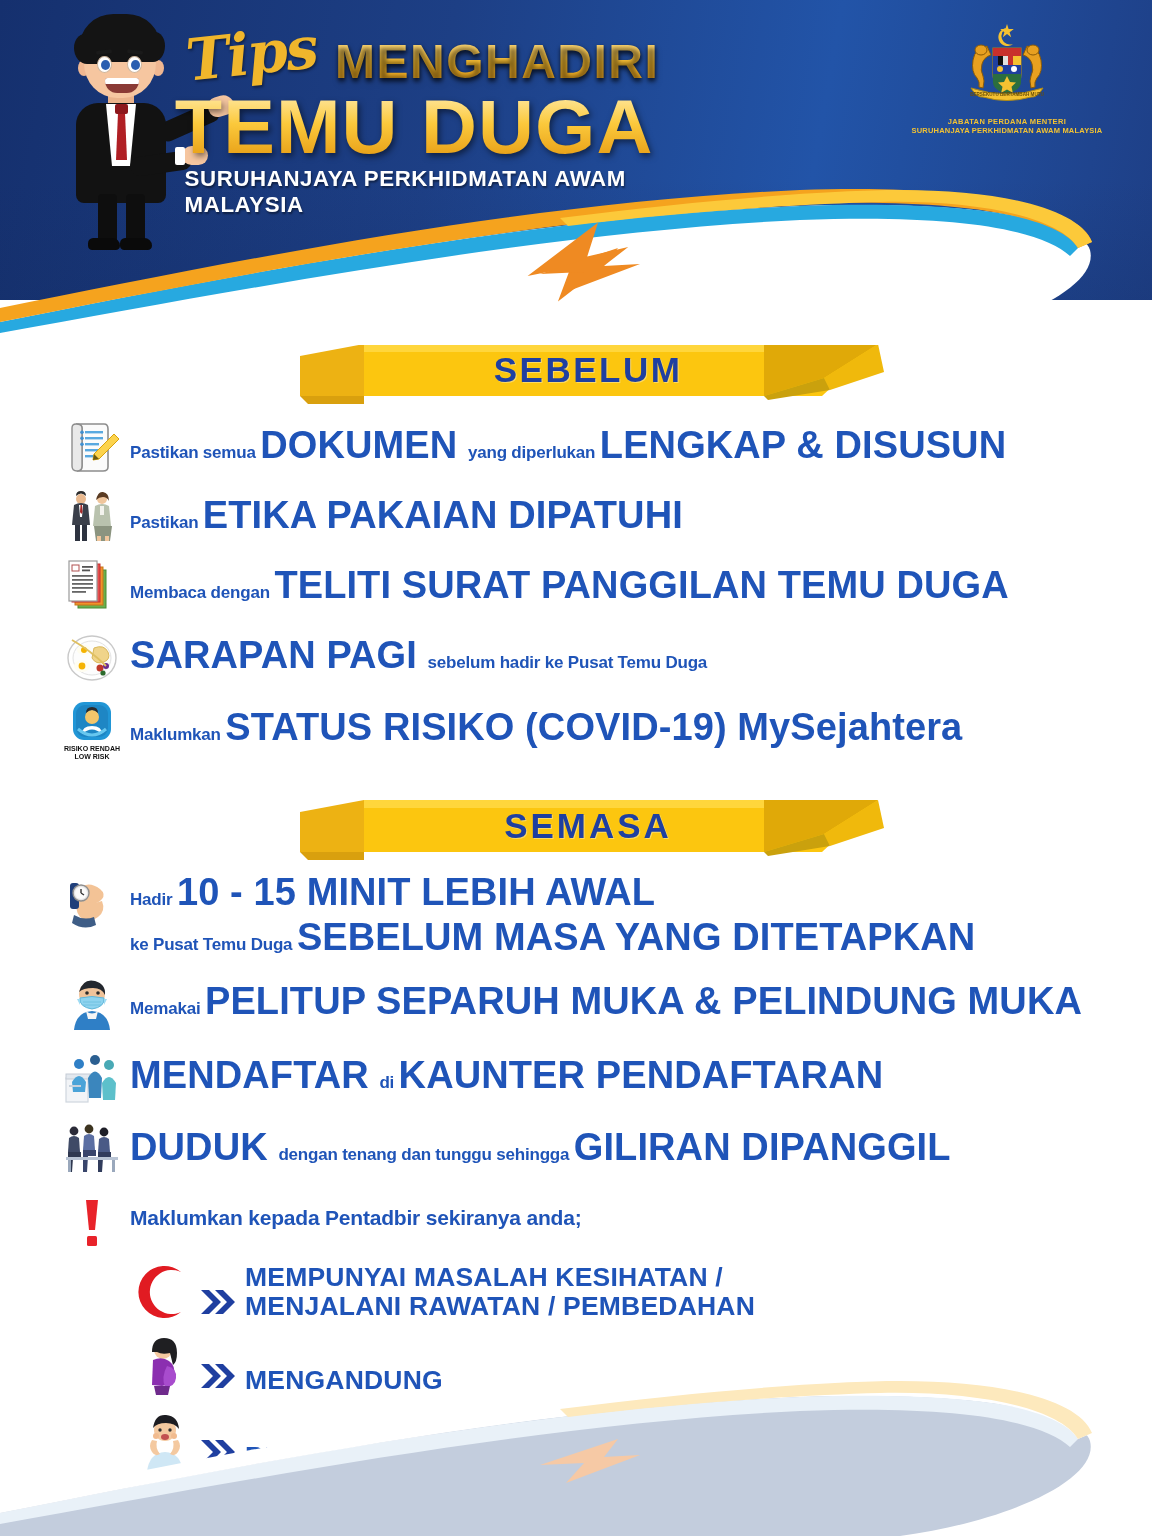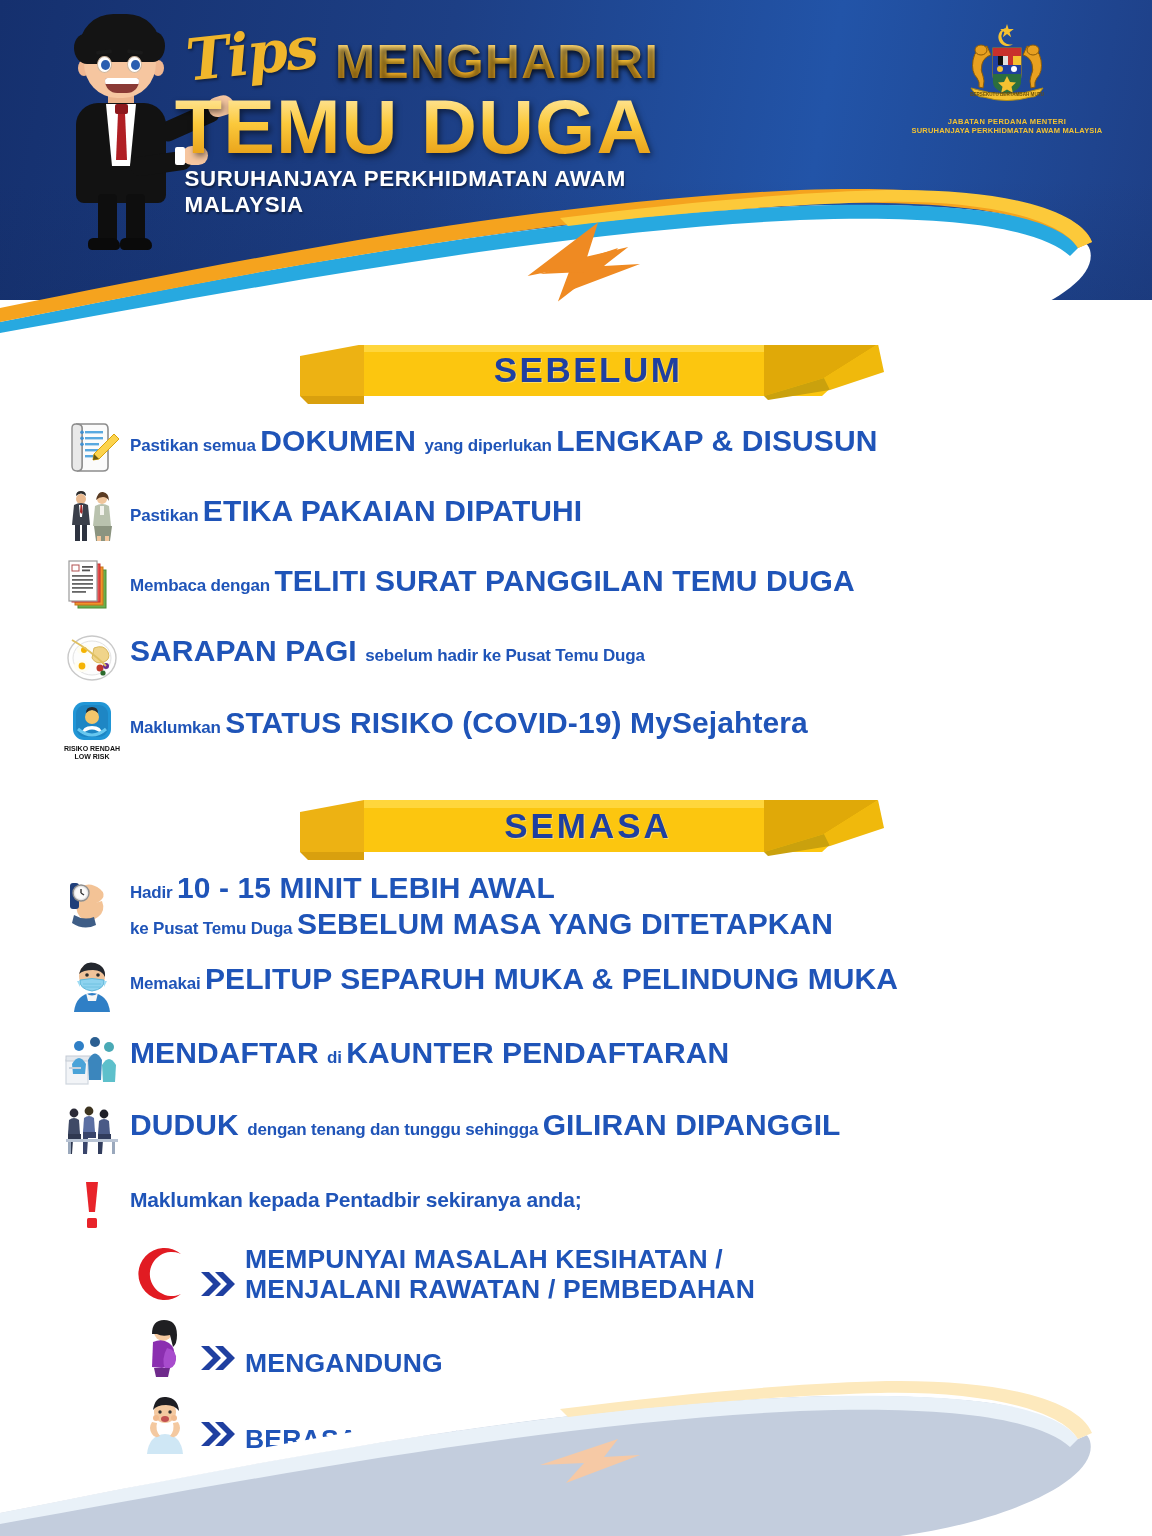--- a/index.html
+++ b/index.html
@@ -125,21 +125,21 @@
     text-shadow:1px 1px 0 rgba(255,255,255,.35);
   }
   .banner.semasa .lbl{ letter-spacing:3px; }
 
   
   .list{ padding:0 0 0 0; }
   .item{ display:flex; align-items:flex-start; padding:0 28px 0 52px; margin-top:14px; }
   .ico{ flex:0 0 auto; width:56px; height:56px; position:relative; margin-right:10px;}
   .txt{ flex:1 1 auto; padding-top:6px; line-height:1.12; }
   .sm{ font-size:17px; font-weight:bold; color:#1f54b8; letter-spacing:-.2px; }
-  .bg{ font-size:30px; font-weight:bold; color:#1f54b8; letter-spacing:.1px; }
+  .bg{ font-size:38px; font-weight:bold; color:#1f54b8; letter-spacing:.1px; }
 
   
   .subitem{ display:flex; align-items:flex-end; padding-left:125px; margin-top:14px; }
   .sub-ico{ flex:0 0 auto; width:56px; height:60px; position:relative; margin-right:4px;}
   .chev{ flex:0 0 auto; width:40px; height:40px; margin-right:8px; }
   .sub-txt{ font-size:26.5px; font-weight:bold; color:#1f54b8; line-height:1.12; letter-spacing:.2px;}
 
   
   .footer{ position:absolute; left:0; bottom:0; width:1152px; height:175px; overflow:hidden;}
 </style>

